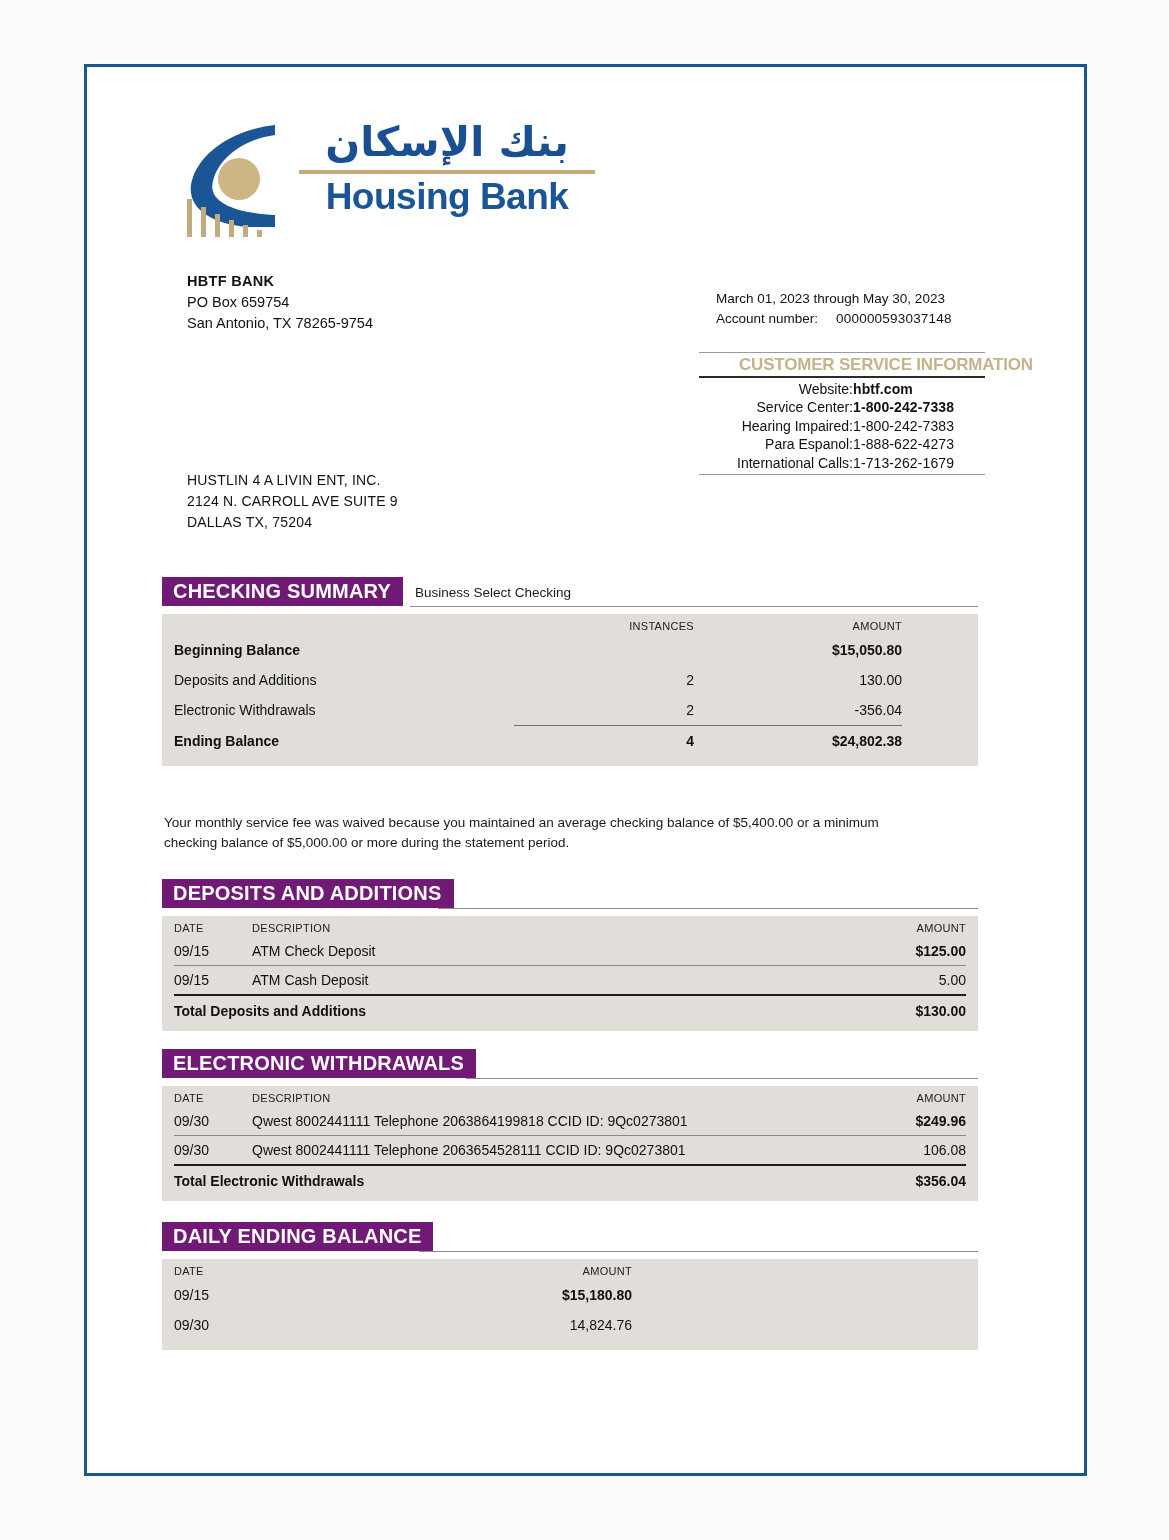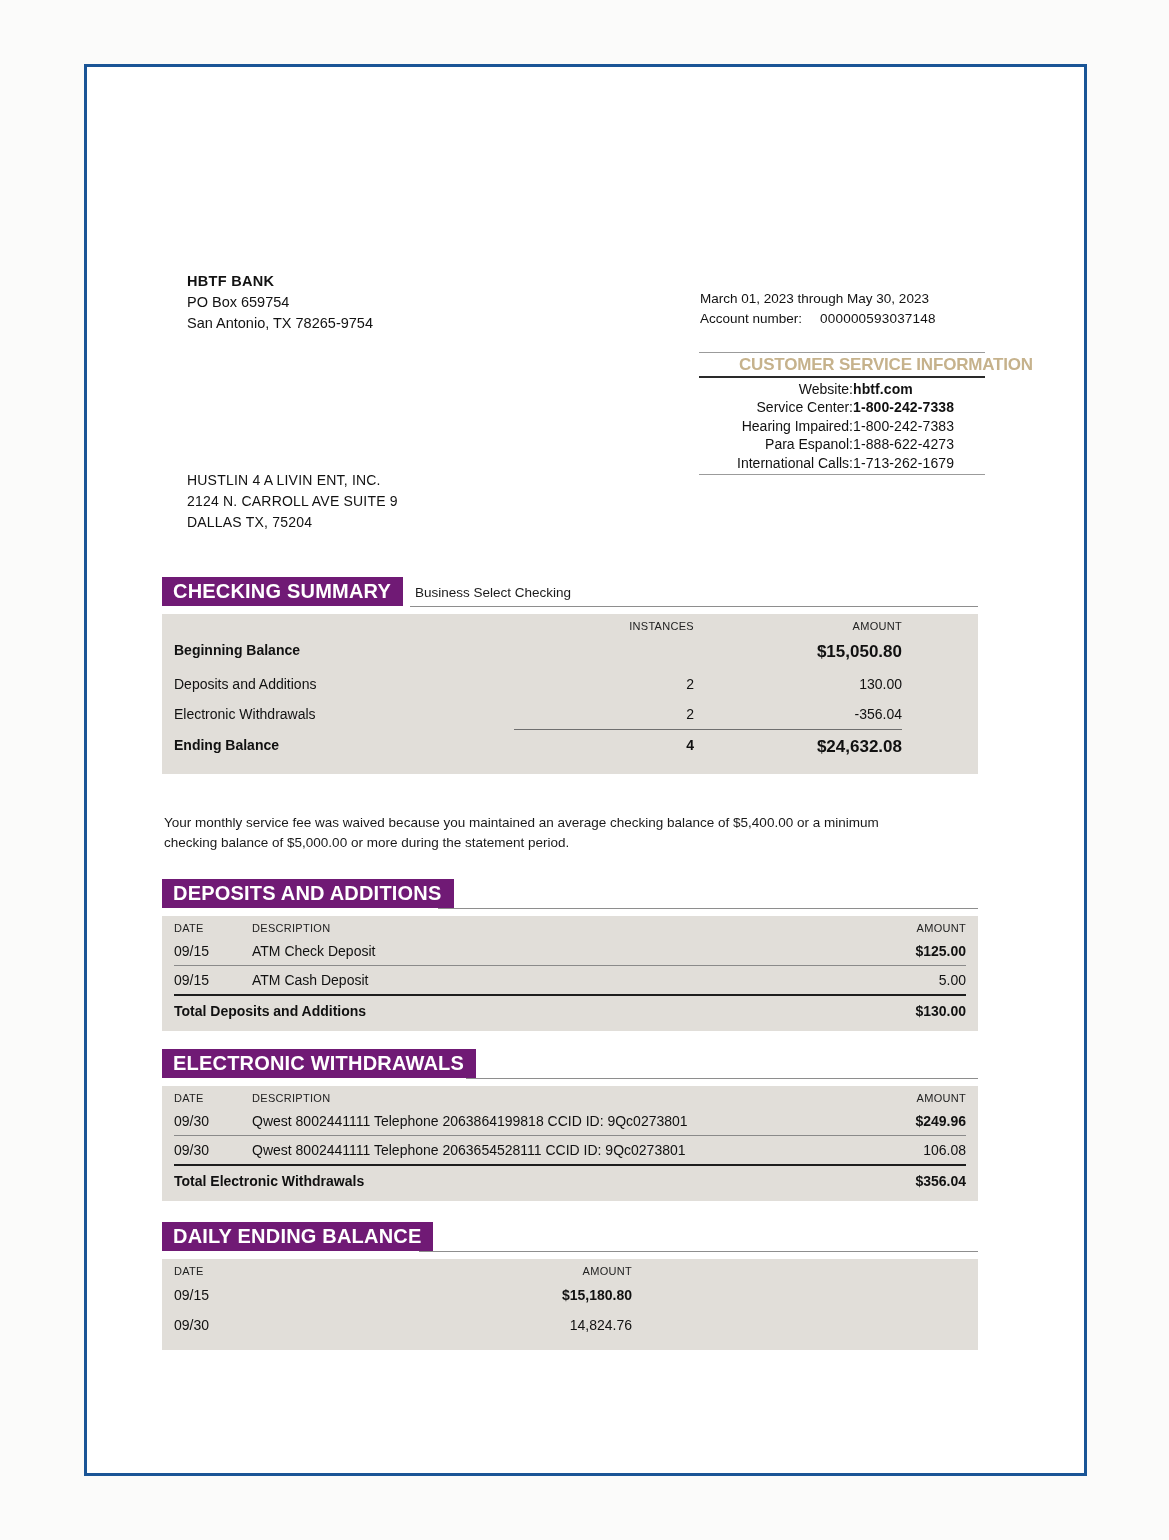--- a/index.html
+++ b/index.html
@@ -111,21 +111,21 @@
   
   .meta {
     position: absolute;
     left: 613px;
     top: 222px;
     font-size: 13.5px;
     color: #121212;
     line-height: 1.5;
     white-space: nowrap;
   }
-  .meta-row { display: block; }
+  .meta-row { display: block; margin-left: 16px; }
   .meta-label { display: inline-block; }
   .meta-acct-num { margin-left: 18px; letter-spacing: 0.2px; text-align: right; }
 
   
   .csi {
     position: absolute;
     left: 612px;
     top: 285px;
     width: 286px;
   }
@@ -220,21 +220,21 @@
 
   
   .cs-label { width: 340px; }
   .cs-inst  { width: 180px; text-align: right; }
   .cs-amt   { width: 208px; text-align: right; }
   .cs-pad   { flex: 1; }
   .cs-row   { padding: 7px 0 7px 0; }
   .cs-row.bold .cs-label,
   .cs-row.bold .cs-amt,
   .cs-row.bold .cs-inst { font-weight: bold; }
-  .cs-row.bold .cs-amt { font-size: 17px; }
+  .cs-row.bold .cs-amt { font-size: 14px; }
   .cs-rule-wrap {
     display: flex;
     height: 1px;
   }
   .cs-rule-sp { width: 340px; }
   .cs-rule-ln { width: 388px; height: 1px; background: #6f6f6f; }
 
   
   .tx-date { width: 78px; }
   .tx-desc { flex: 1; }
@@ -268,20 +268,39 @@
   }
 </style>
 </head>
 <body>
 
 <div class="page-backdrop"></div>
 
 <div class="page">
   <div class="inner">
 
+    <div class="logo-wrap">
+      <div class="logo-mark">
+        <svg width="92" height="118" viewBox="0 0 92 118" xmlns="http://www.w3.org/2000/svg">
+          <path d="M90 2 C52 6, 18 26, 8 54 C-2 82, 22 100, 62 104 L90 104 L90 92 C52 90, 22 80, 28 58 C34 34, 60 16, 90 12 Z" fill="#1a5596"></path>
+          <ellipse cx="54" cy="56" rx="21" ry="21" fill="#cdb584"></ellipse>
+          <rect x="2" y="76" width="5" height="38" fill="#c2ab7f"></rect>
+          <rect x="16" y="84" width="5" height="30" fill="#c2ab7f"></rect>
+          <rect x="30" y="91" width="5" height="23" fill="#c2ab7f"></rect>
+          <rect x="44" y="97" width="5" height="17" fill="#c2ab7f"></rect>
+          <rect x="58" y="102" width="5" height="12" fill="#c2ab7f"></rect>
+          <rect x="72" y="107" width="5" height="7" fill="#c2ab7f"></rect>
+        </svg>
+      </div>
+      <div class="logo-text">
+        <div class="logo-arabic">بنك الإسكان</div>
+        <div class="logo-rule"></div>
+        <div class="logo-en">Housing Bank</div>
+      </div>
+    </div>
 
     <div class="bank-addr">
       <div class="l1">HBTF BANK</div>
       <div>PO Box 659754</div>
       <div>San Antonio, TX 78265-9754</div>
     </div>
 
     <div class="meta">
       <span class="meta-row">March 01, 2023 through May 30, 2023</span>
       <span class="meta-row">
@@ -354,21 +373,21 @@
           <span class="cs-amt">-356.04</span>
           <span class="cs-pad"></span>
         </div>
         <div class="cs-rule-wrap">
           <span class="cs-rule-sp"></span>
             <span class="cs-rule-ln"></span>
         </div>
         <div class="trow cs-row bold">
           <span class="cs-label">Ending Balance</span>
           <span class="cs-inst">4</span>
-          <span class="cs-amt">$24,632.08</span>
+          <span class="cs-amt">$24,802.38</span>
           <span class="cs-pad"></span>
         </div>
       </div>
     </div>
 
     <div class="note">Your monthly service fee was waived because you maintained an average checking balance of $5,400.00 or a minimum checking balance of $5,000.00 or more during the statement period.</div>
 
     <div class="section" style="top: 812px;">
       <div class="sec-head">
         <span class="sec-tag">DEPOSITS AND ADDITIONS</span>

